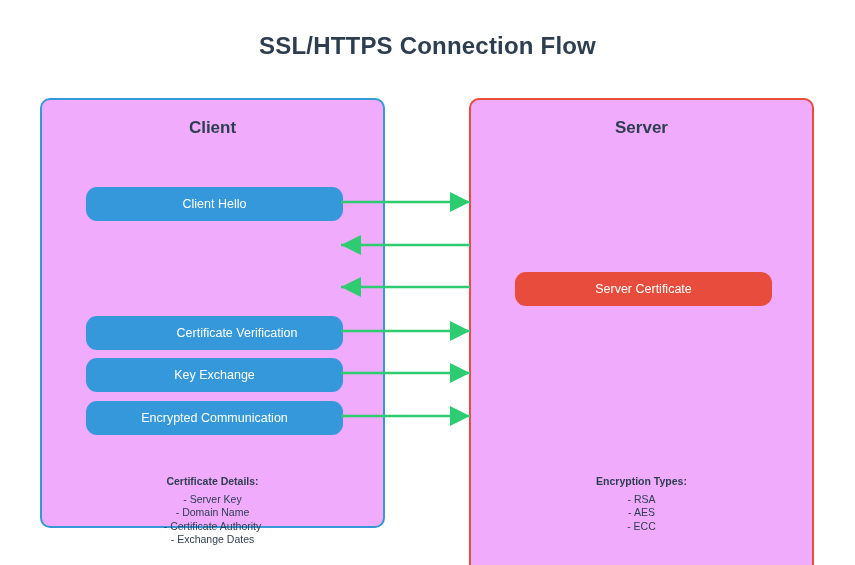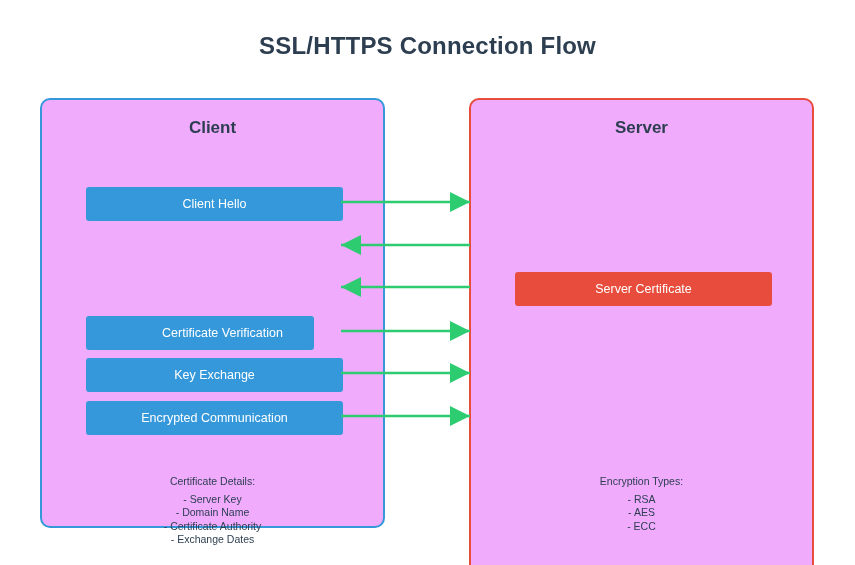--- a/index.html
+++ b/index.html
@@ -68,21 +68,21 @@
     text-align: center;
     font-size: 17px;
     font-weight: bold;
     color: #2c3e50;
   }
 
   
   .step-box {
     position: absolute;
     height: 34px;
-    border-radius: 3px;
+    border-radius: 11px;
     color: #ffffff;
     font-size: 12.5px;
     display: flex;
     align-items: center;
     justify-content: center;
     box-sizing: border-box;
   }
   .step-client { background: #3498db; }
   .step-server { background: #e74c3c; }
 
@@ -90,21 +90,21 @@
   .note-block {
     position: absolute;
     width: 100%;
     left: 0;
     text-align: center;
     font-size: 10.5px;
     color: #2c3e50;
     line-height: 13.5px;
   }
   .note-title {
-    font-weight: normal;
+    font-weight: bold;
     font-size: 10.5px;
     margin-bottom: 4px;
   }
   .note-item { display: block; }
 
   
   #arrow-layer {
     position: absolute;
     left: 0; top: 0;
     width: 855px;
@@ -119,21 +119,21 @@
 
   <div class="diagram-title">SSL/HTTPS Connection Flow</div>
 
   <div class="panel panel-client">
     <div class="panel-title">Client</div>
 
     <div class="step-box step-client" style="left:44px; top:87px; width:257px;">
       <span>Client Hello</span>
     </div>
 
-    <div class="step-box step-client" style="left:44px; top:216px; width:228px;padding-left:45px;">
+    <div class="step-box step-client" style="left:44px; top:216px; width:257px;padding-left:45px;">
       <span>Certificate Verification</span>
     </div>
 
     <div class="step-box step-client" style="left:44px; top:258px; width:257px;">
       <span>Key Exchange</span>
     </div>
 
     <div class="step-box step-client" style="left:44px; top:301px; width:257px;">
       <span>Encrypted Communication</span>
     </div>

